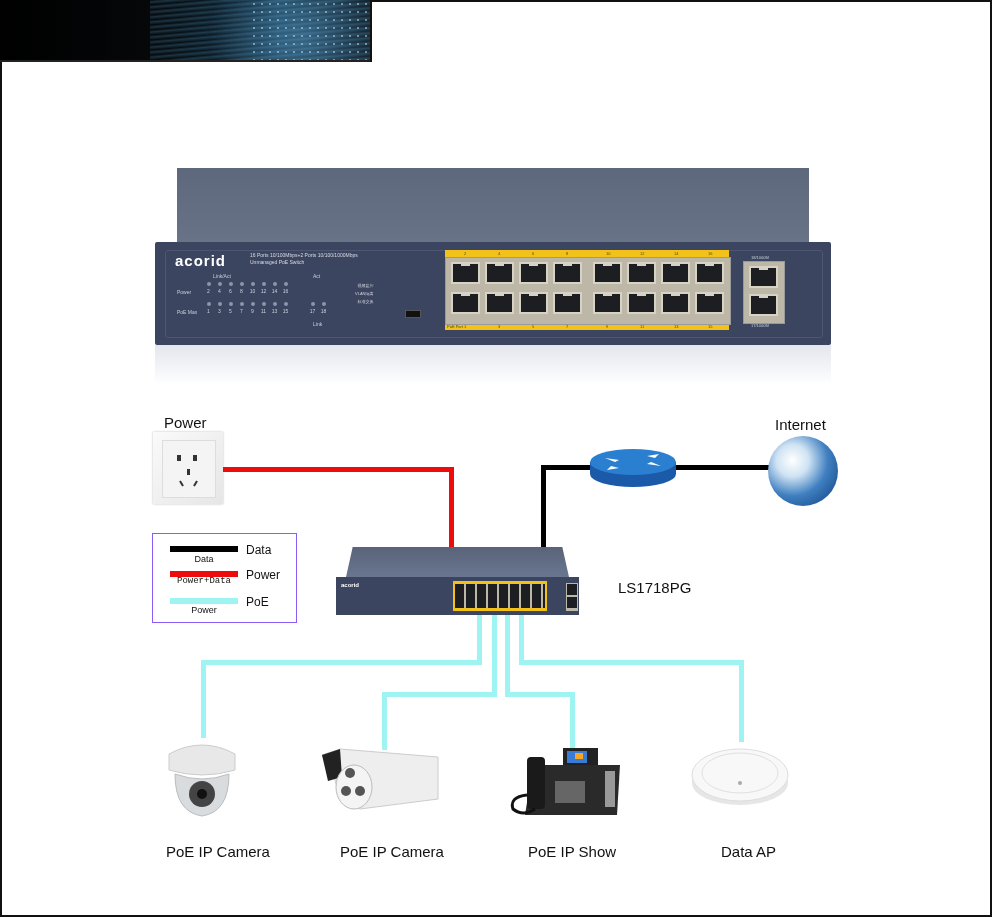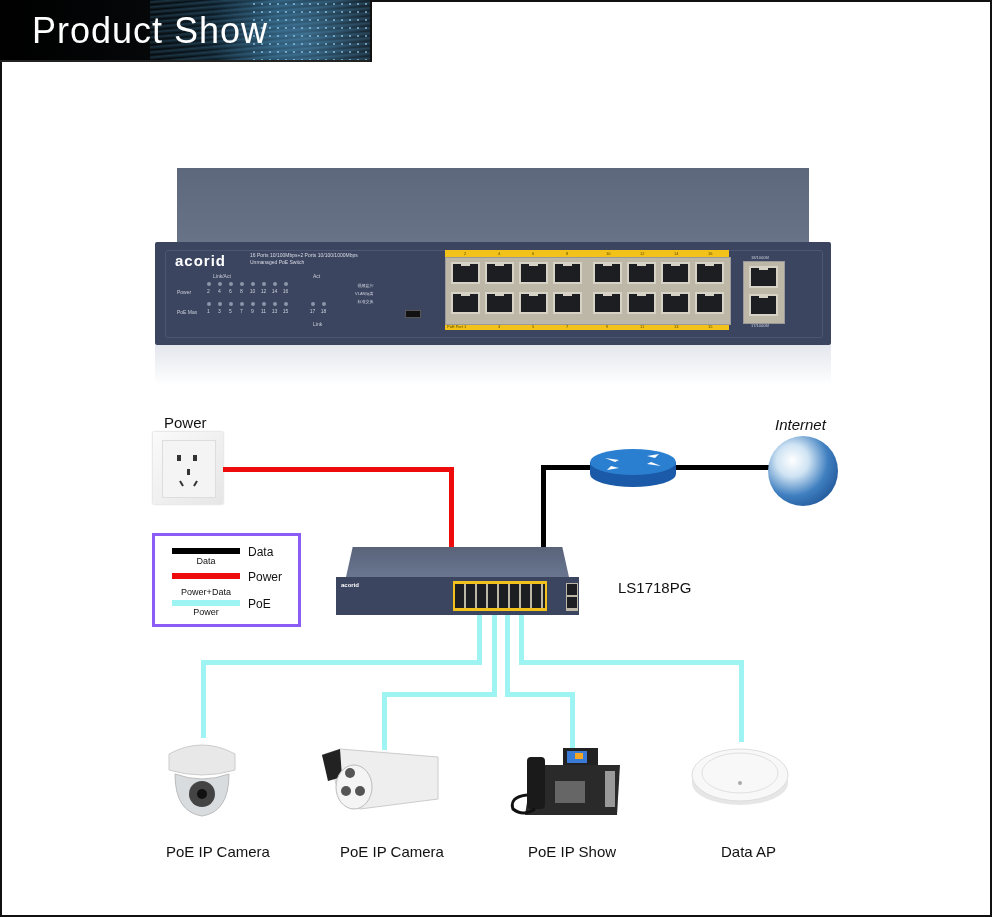--- a/index.html
+++ b/index.html
@@ -36,40 +36,39 @@
   .sfp-label{position:absolute;color:#c9ced9;font-size:4px;}
 
   
   .lbl{position:absolute;font-size:15px;color:#111;}
   .wire{position:absolute;}
   .red{background:#ee0b0b;}
   .black{background:#000;}
   .cyan{background:#9ef3f3;}
   .outlet{position:absolute;left:153px;top:432px;width:70px;height:72px;background:linear-gradient(135deg,#fafafa,#e6e6e6);box-shadow:0 0 2px #bbb;}
   .outlet-inner{position:absolute;left:9px;top:8px;width:52px;height:56px;border:1px solid #ddd;background:#f4f4f4;}
-  .legend{position:absolute;left:152px;top:533px;width:143px;height:88px;border:3px solid #8b5cf6;background:#fff;}
+  .legend{position:absolute;left:152px;top:533px;width:143px;height:88px;border:1px solid #8b5cf6;background:#fff;}
   .legend .ln{position:absolute;left:17px;width:68px;height:6px;}
   .legend .sub{position:absolute;left:0;width:102px;text-align:center;font-size:9px;color:#111;}
   .legend .nm{position:absolute;left:93px;font-size:12px;color:#111;}
   .sm-switch{position:absolute;left:336px;top:547px;width:243px;height:68px;}
   .sm-top{position:absolute;left:10px;top:0;width:223px;height:30px;background:linear-gradient(180deg,#59647a,#6a7590);clip-path:polygon(3% 0,97% 0,100% 100%,0 100%);}
   .sm-front{position:absolute;left:0;top:30px;width:243px;height:38px;background:#3c4560;}
   .router{position:absolute;left:589px;top:448px;width:88px;height:40px;}
   .globe{position:absolute;left:768px;top:436px;width:70px;height:70px;border-radius:50%;background:radial-gradient(circle at 35% 35%,#fff 0%,#cfe3f3 25%,#3f7fc0 55%,#0c3b7c 100%);}
   .device{position:absolute;}
 </style>
 </head>
 <body>
 
 <div class="frame"></div>
 
 <div class="banner">
   <div class="streaks"></div>
   <div class="dots"></div>
-  <div class="banner-title">Product Show</div>
 </div>
 <div class="banner-edge"></div>
 <div class="banner-under"></div>
 
 <div class="sw-top"></div>
 <div class="sw-front">
   <div class="sw-panel"></div>
   <div class="brand">acorid</div>
   <div class="model-desc">
     <div>16 Ports 10/100Mbps+2 Ports 10/100/1000Mbps</div>
@@ -238,29 +237,29 @@
   <ellipse cx="44" cy="26" rx="43" ry="13" fill="#1a5aa8"></ellipse>
   <rect x="1" y="14" width="86" height="12" fill="#1a5aa8"></rect>
   <ellipse cx="44" cy="14" rx="43" ry="13" fill="#2a7fd0"></ellipse>
   <g fill="#fff">
     <polygon points="16,10 30,12 26,14"></polygon>
       <polygon points="72,18 58,16 62,14"></polygon>
     <polygon points="58,8 70,6 66,10"></polygon>
       <polygon points="30,20 18,22 22,18"></polygon>
   </g>
 </svg>
-<div class="lbl" style="left:775px;top:416px;font-style:italic;">Internet</div>
+<div class="lbl" style="left:775px;top:416px;">Internet</div>
 <div class="globe"></div>
 
 <div class="legend">
   <div class="ln" style="top:12px;background:#000;"></div>
   <div class="sub" style="top:20px;">Data</div>
   <div class="nm" style="top:9px;">Data</div>
   <div class="ln" style="top:37px;background:#ee0b0b;"></div>
-  <div class="sub" style="top:51px;">Power+Data</div>
+  <div class="sub" style="top:42px;font-family:Liberation Mono, monospace;">Power+Data</div>
   <div class="nm" style="top:34px;">Power</div>
   <div class="ln" style="top:64px;background:#9ef3f3;"></div>
   <div class="sub" style="top:71px;">Power</div>
   <div class="nm" style="top:61px;">PoE</div>
 </div>
 
 <div class="sm-switch">
   <div class="sm-top"></div>
   <div class="sm-front">
     <div style="position:absolute;left:5px;top:5px;color:#fff;font-size:6px;font-weight:bold;">acorid</div>

